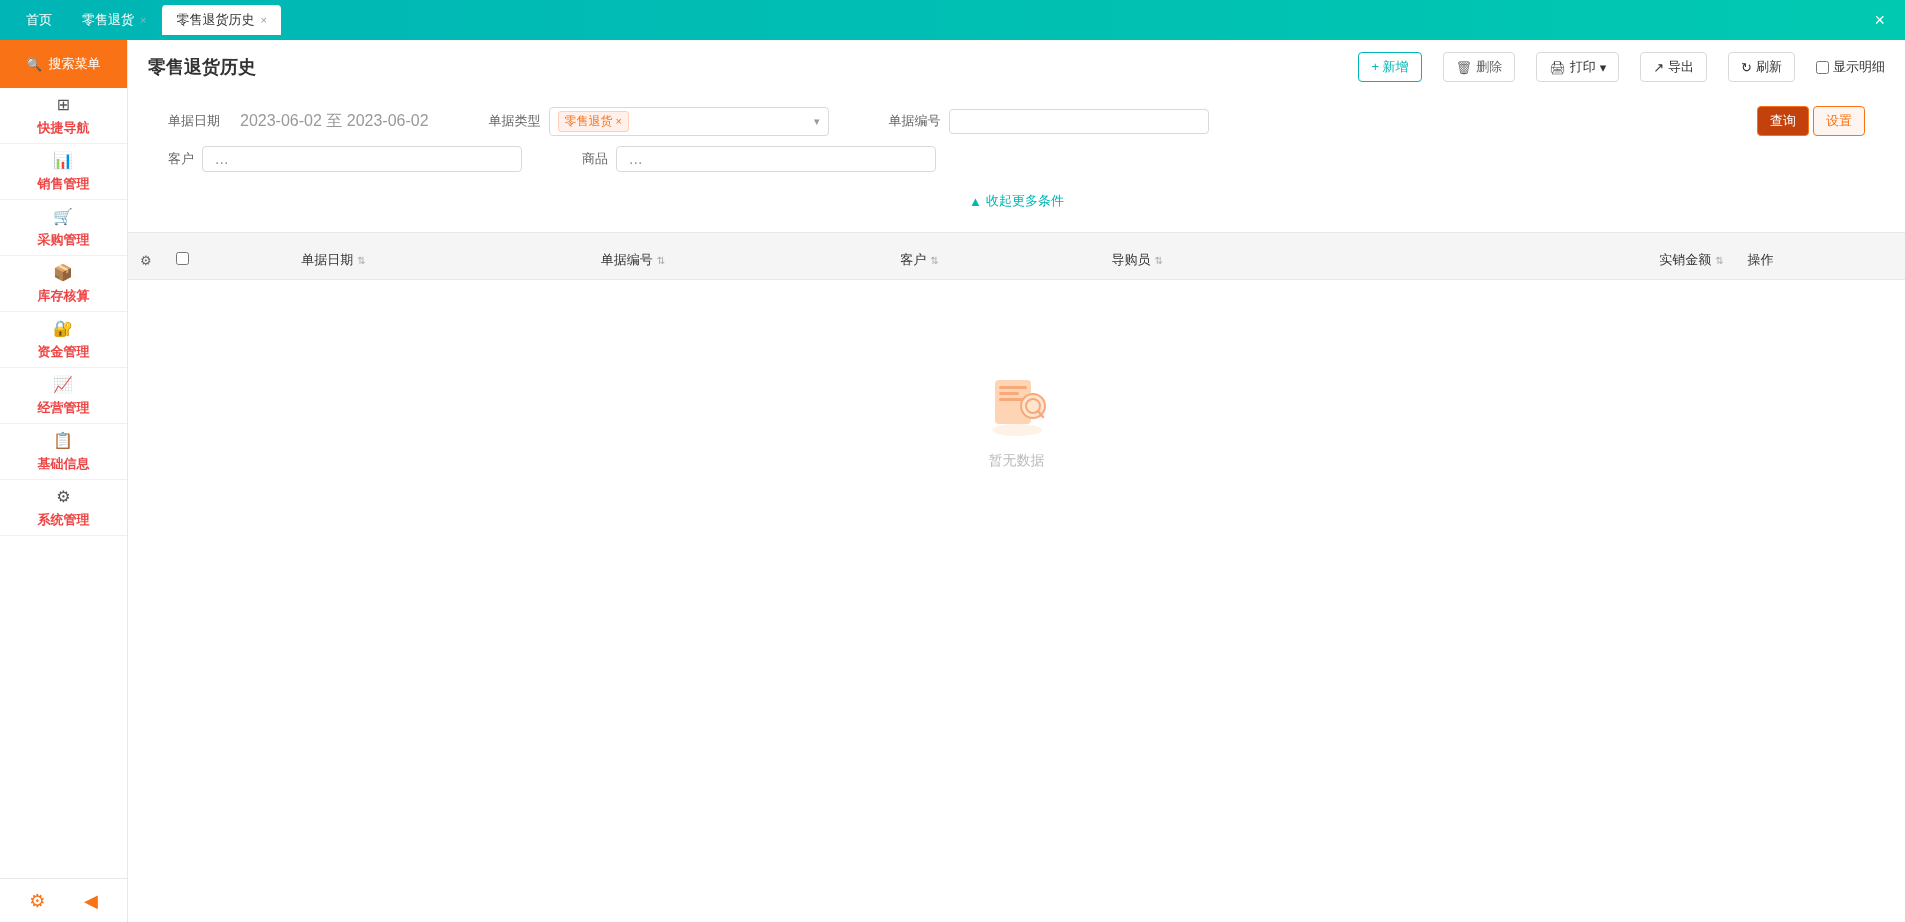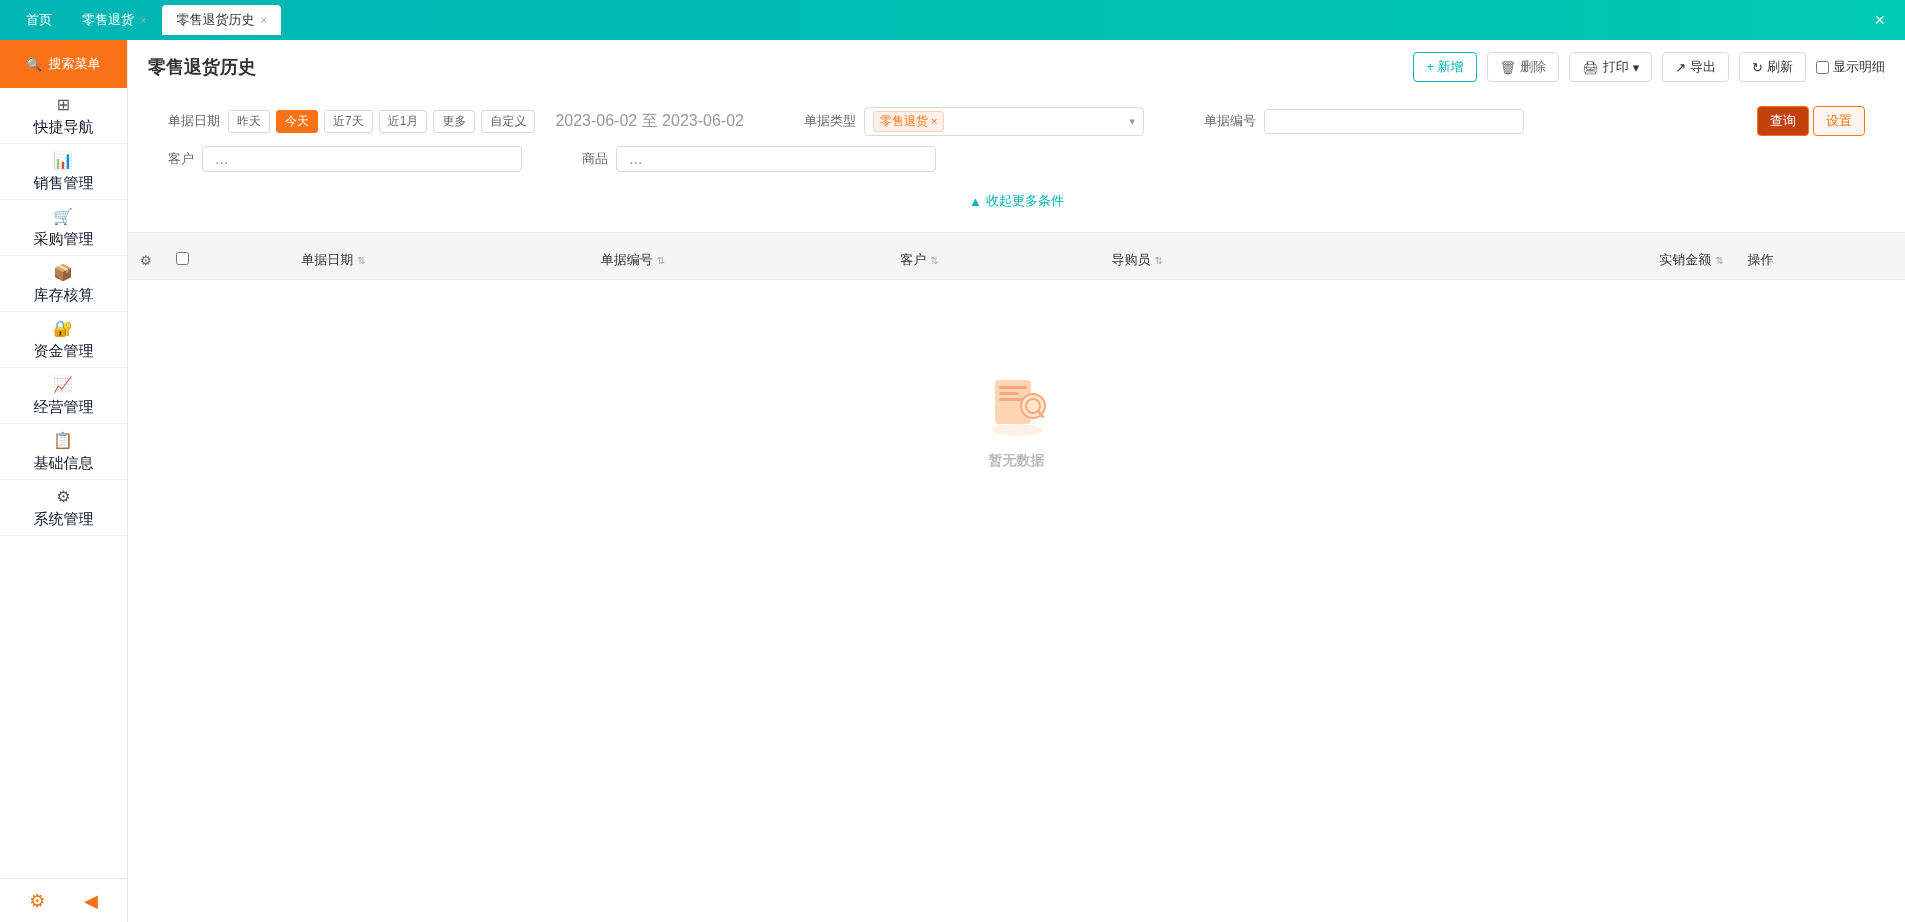--- a/index.html
+++ b/index.html
@@ -109,22 +109,23 @@
     .nav-item .nav-icon {
       width: 20px;
       height: 20px;
       display: flex;
       align-items: center;
       justify-content: center;
       color: #555;
       font-size: 16px;
     }
     .nav-item .nav-label {
-      font-size: 15px;
-      color: #0f172a;
+      font-size: 13px;
+      color: #ef4444;
+      font-weight: bold;
     }
     .sidebar-bottom {
       height: 44px;
       display: flex;
       align-items: center;
       justify-content: space-around;
       border-top: 1px solid #e8e8e8;
       padding: 0 10px;
     }
     .sidebar-bottom-icon {
@@ -154,21 +155,21 @@
       margin-bottom: 12px;
     }
     .page-title {
       font-size: 18px;
       font-weight: bold;
       color: #333;
     }
     .page-actions {
       display: flex;
       align-items: center;
-      gap: 10px;
+      gap: 21px;
     }
     .action-btn {
       display: flex;
       align-items: center;
       gap: 4px;
       padding: 5px 12px;
       border: 1px solid #d9d9d9;
       border-radius: 4px;
       background: #fff;
       font-size: 13px;
@@ -345,21 +346,20 @@
       color: #bbb;
     }
     .empty-icon {
       width: 80px;
       height: 80px;
       margin-bottom: 12px;
     }
     .empty-text {
       font-size: 14px;
       color: #bbb;
-      font-weight: bold;
     }
 
     
     .pagination-bar {
       display: flex;
       align-items: center;
       justify-content: flex-end;
       padding: 10px 20px;
       background: #fff;
       border-top: 1px solid #e8e8e8;
@@ -490,28 +490,20 @@
             <span>显示明细</span>
           </label>
         </div>
       </div>
 
       <div class="filter-area">
         <div class="filter-row">
 
           <div class="filter-item">
             <span class="filter-label">单据日期</span>
-            <div class="date-filters">
-              <button class="date-btn">昨天</button>
-              <button class="date-btn active">今天</button>
-              <button class="date-btn">近7天</button>
-              <button class="date-btn">近1月</button>
-              <button class="date-btn">更多</button>
-              <button class="date-btn">自定义</button>
-            </div>
           </div>
 
           <div class="filter-item">
             <span class="date-range-text">2023-06-02 至 2023-06-02</span>
           </div>
 
           <div class="filter-item" style="margin-left: 40px;">
             <span class="filter-label">单据类型</span>
             <div class="tag-filter" style="min-width: 280px;">
               <div class="tag-item">

